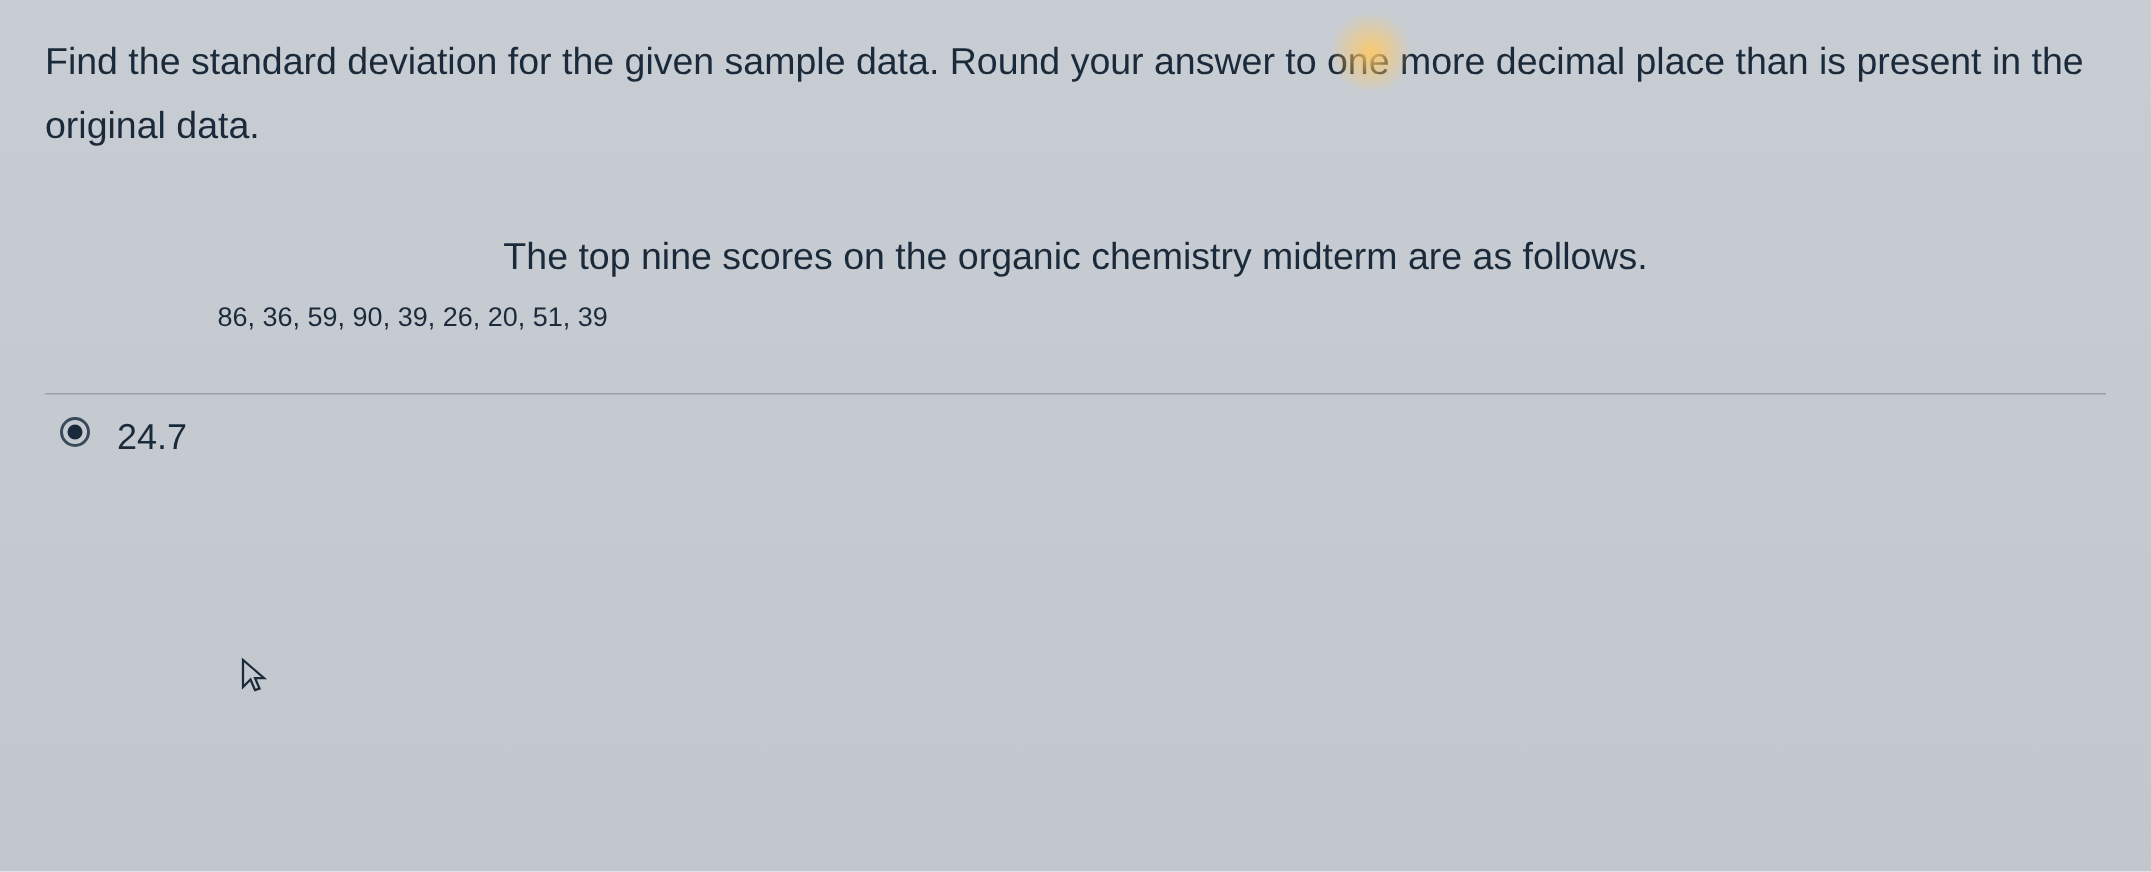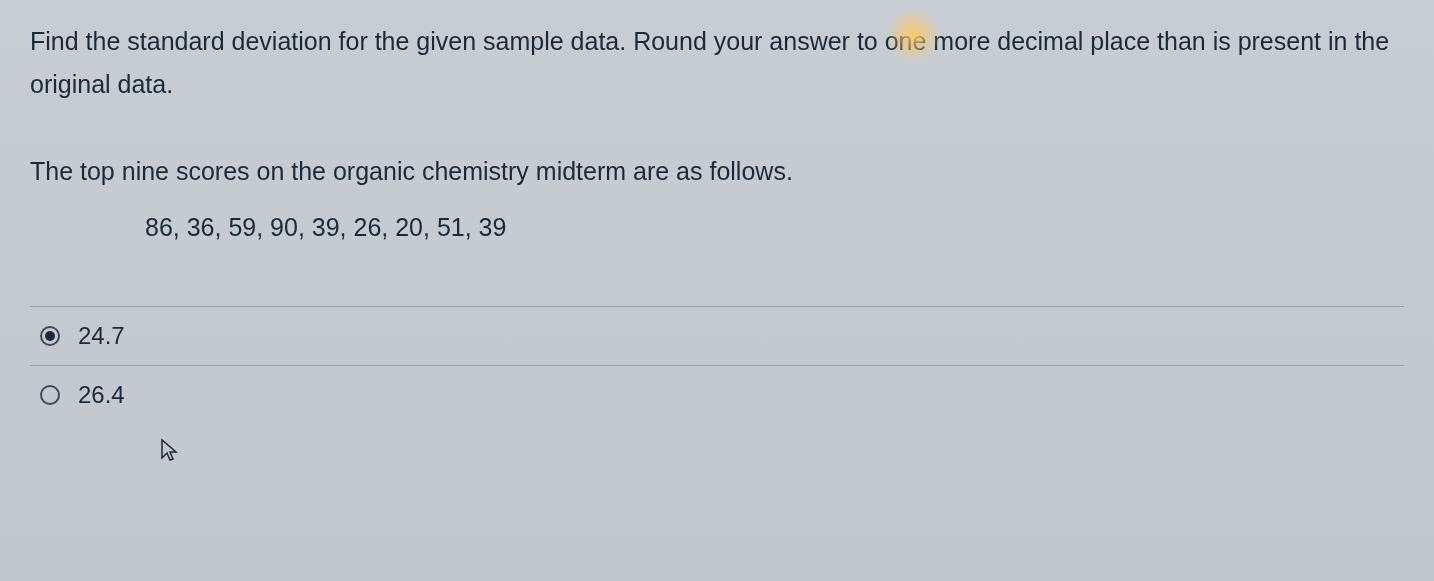--- a/index.html
+++ b/index.html
@@ -27,33 +27,33 @@
       pointer-events: none;
     }
     .question-text {
       font-size: 25px;
       line-height: 1.7;
       margin-bottom: 45px;
     }
     .question-sub {
       font-size: 25px;
       line-height: 1.7;
-      margin-bottom: 20px;
+      margin-bottom: 8px;
+      text-align: center;
     }
     .data-values {
-      font-size: 25px;
+      font-size: 18px;
       padding-left: 115px;
-      margin-bottom: 64px;
+      margin-bottom: 40px;
     }
     .options {
       width: 100%;
     }
     .option-row {
       display: flex;
-      align-items: center;
       padding: 15px 10px;
       border-top: 1px solid #9aa0a8;
       font-size: 24px;
       gap: 18px;
     }
     .radio {
       width: 20px;
       height: 20px;
       border: 2px solid #3a4a5a;
       border-radius: 50%;
@@ -85,21 +85,17 @@
 
 <div class="question-sub">The top nine scores on the organic chemistry midterm are as follows.</div>
 
 <div class="data-values">86, 36, 59, 90, 39, 26, 20, 51, 39</div>
 
 <div class="options">
   <div class="option-row">
     <span class="radio selected"></span>
     <span>24.7</span>
   </div>
-  <div class="option-row">
-    <span class="radio"></span>
-    <span>26.4</span>
-  </div>
 </div>
 
 <svg class="cursor-icon" width="20" height="26" viewBox="0 0 20 26">
   <path d="M 2 2 L 2 20 L 7 15 L 10 22 L 13 21 L 10 14 L 16 14 Z" fill="none" stroke="#1a2a3a" stroke-width="1.5"></path>
 </svg>
 
 </body></html>

